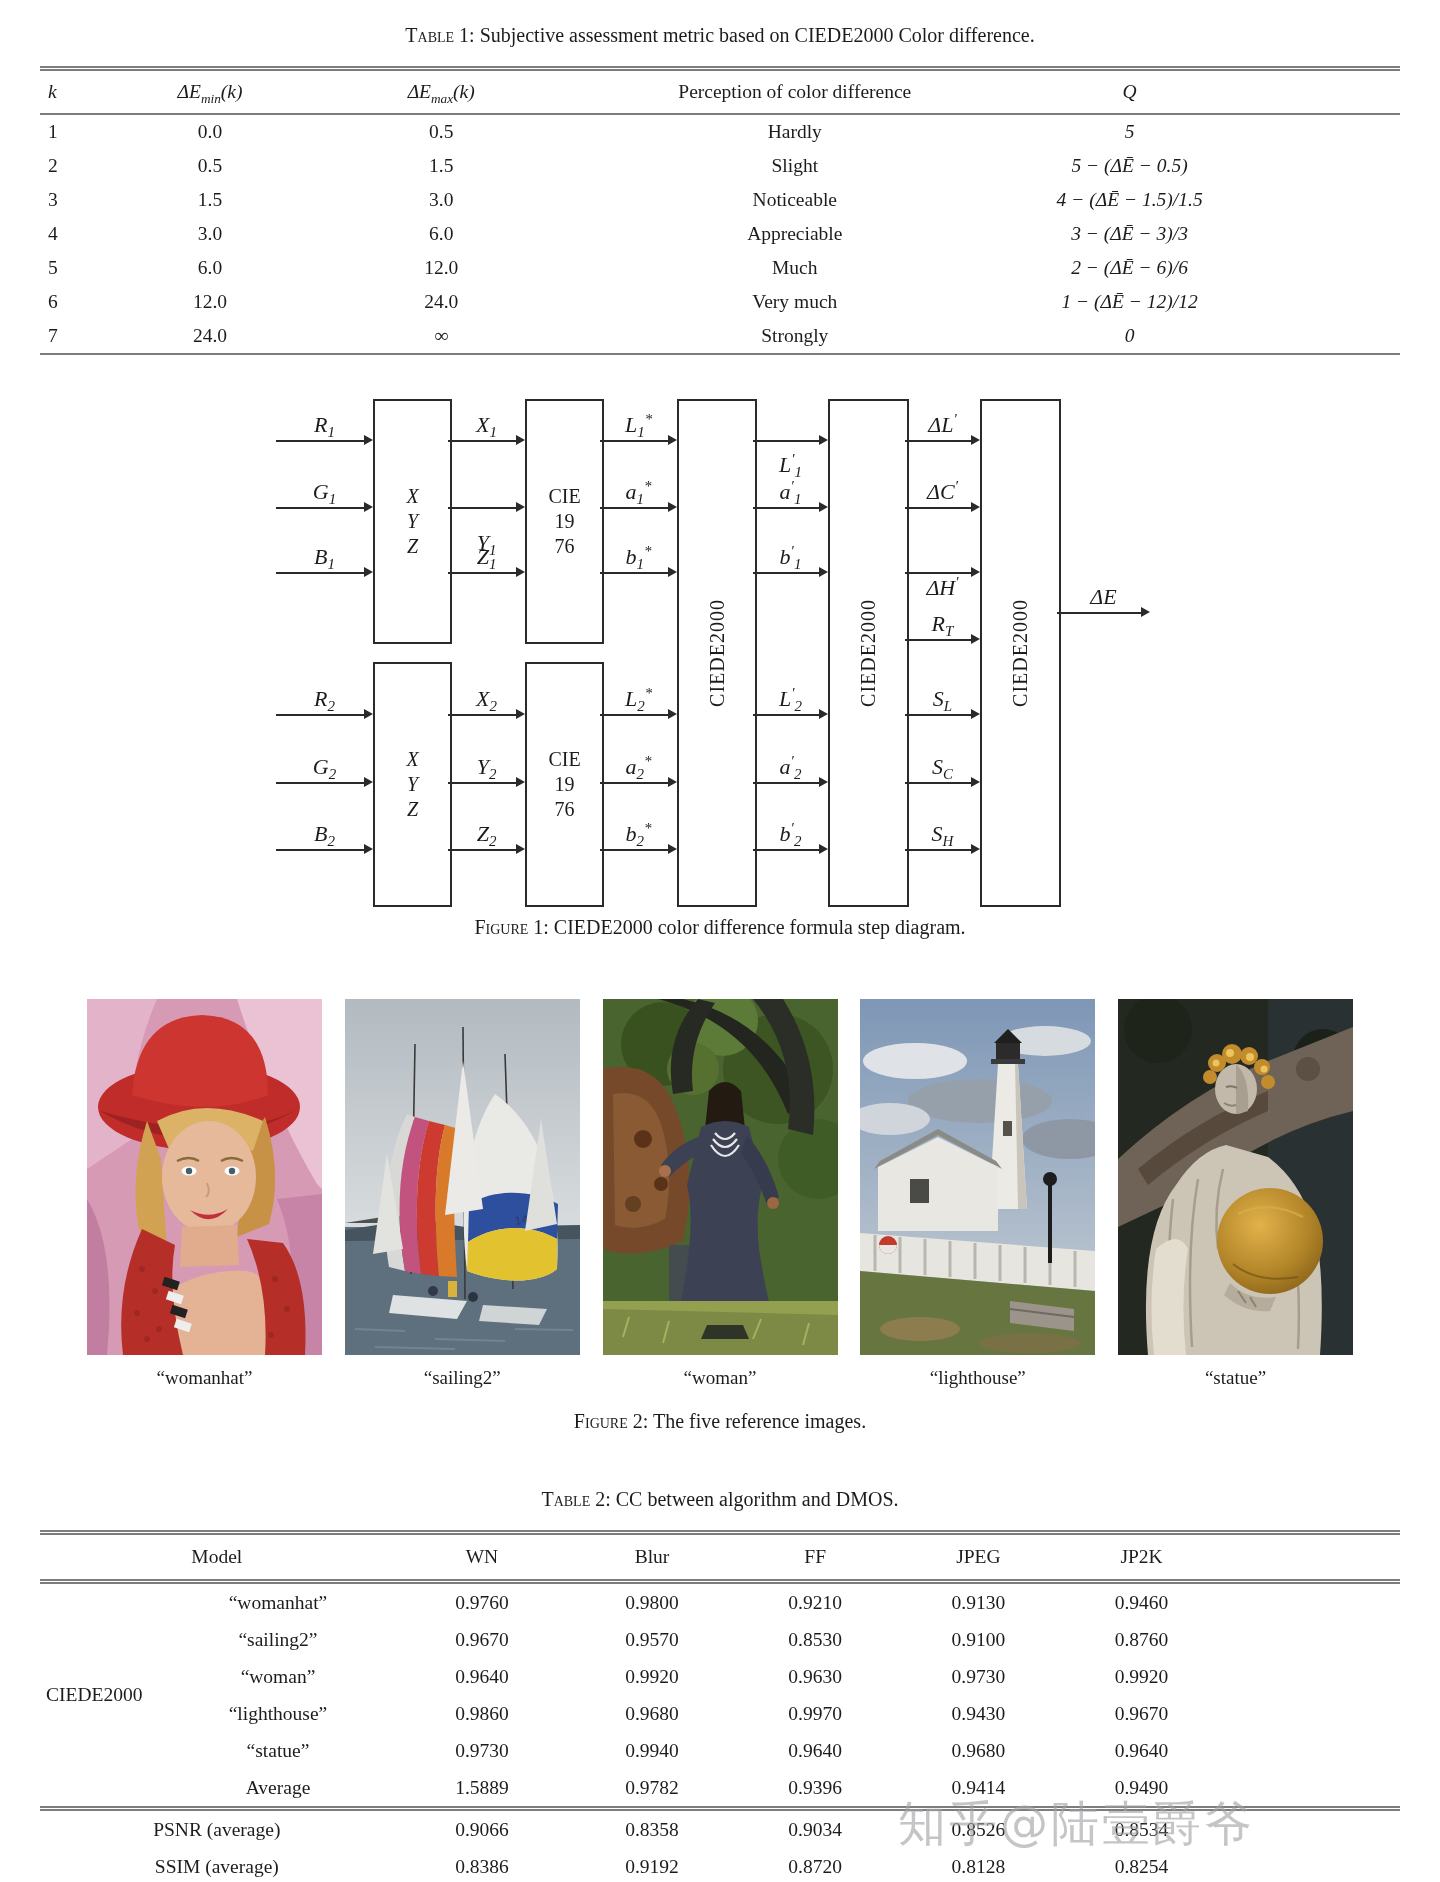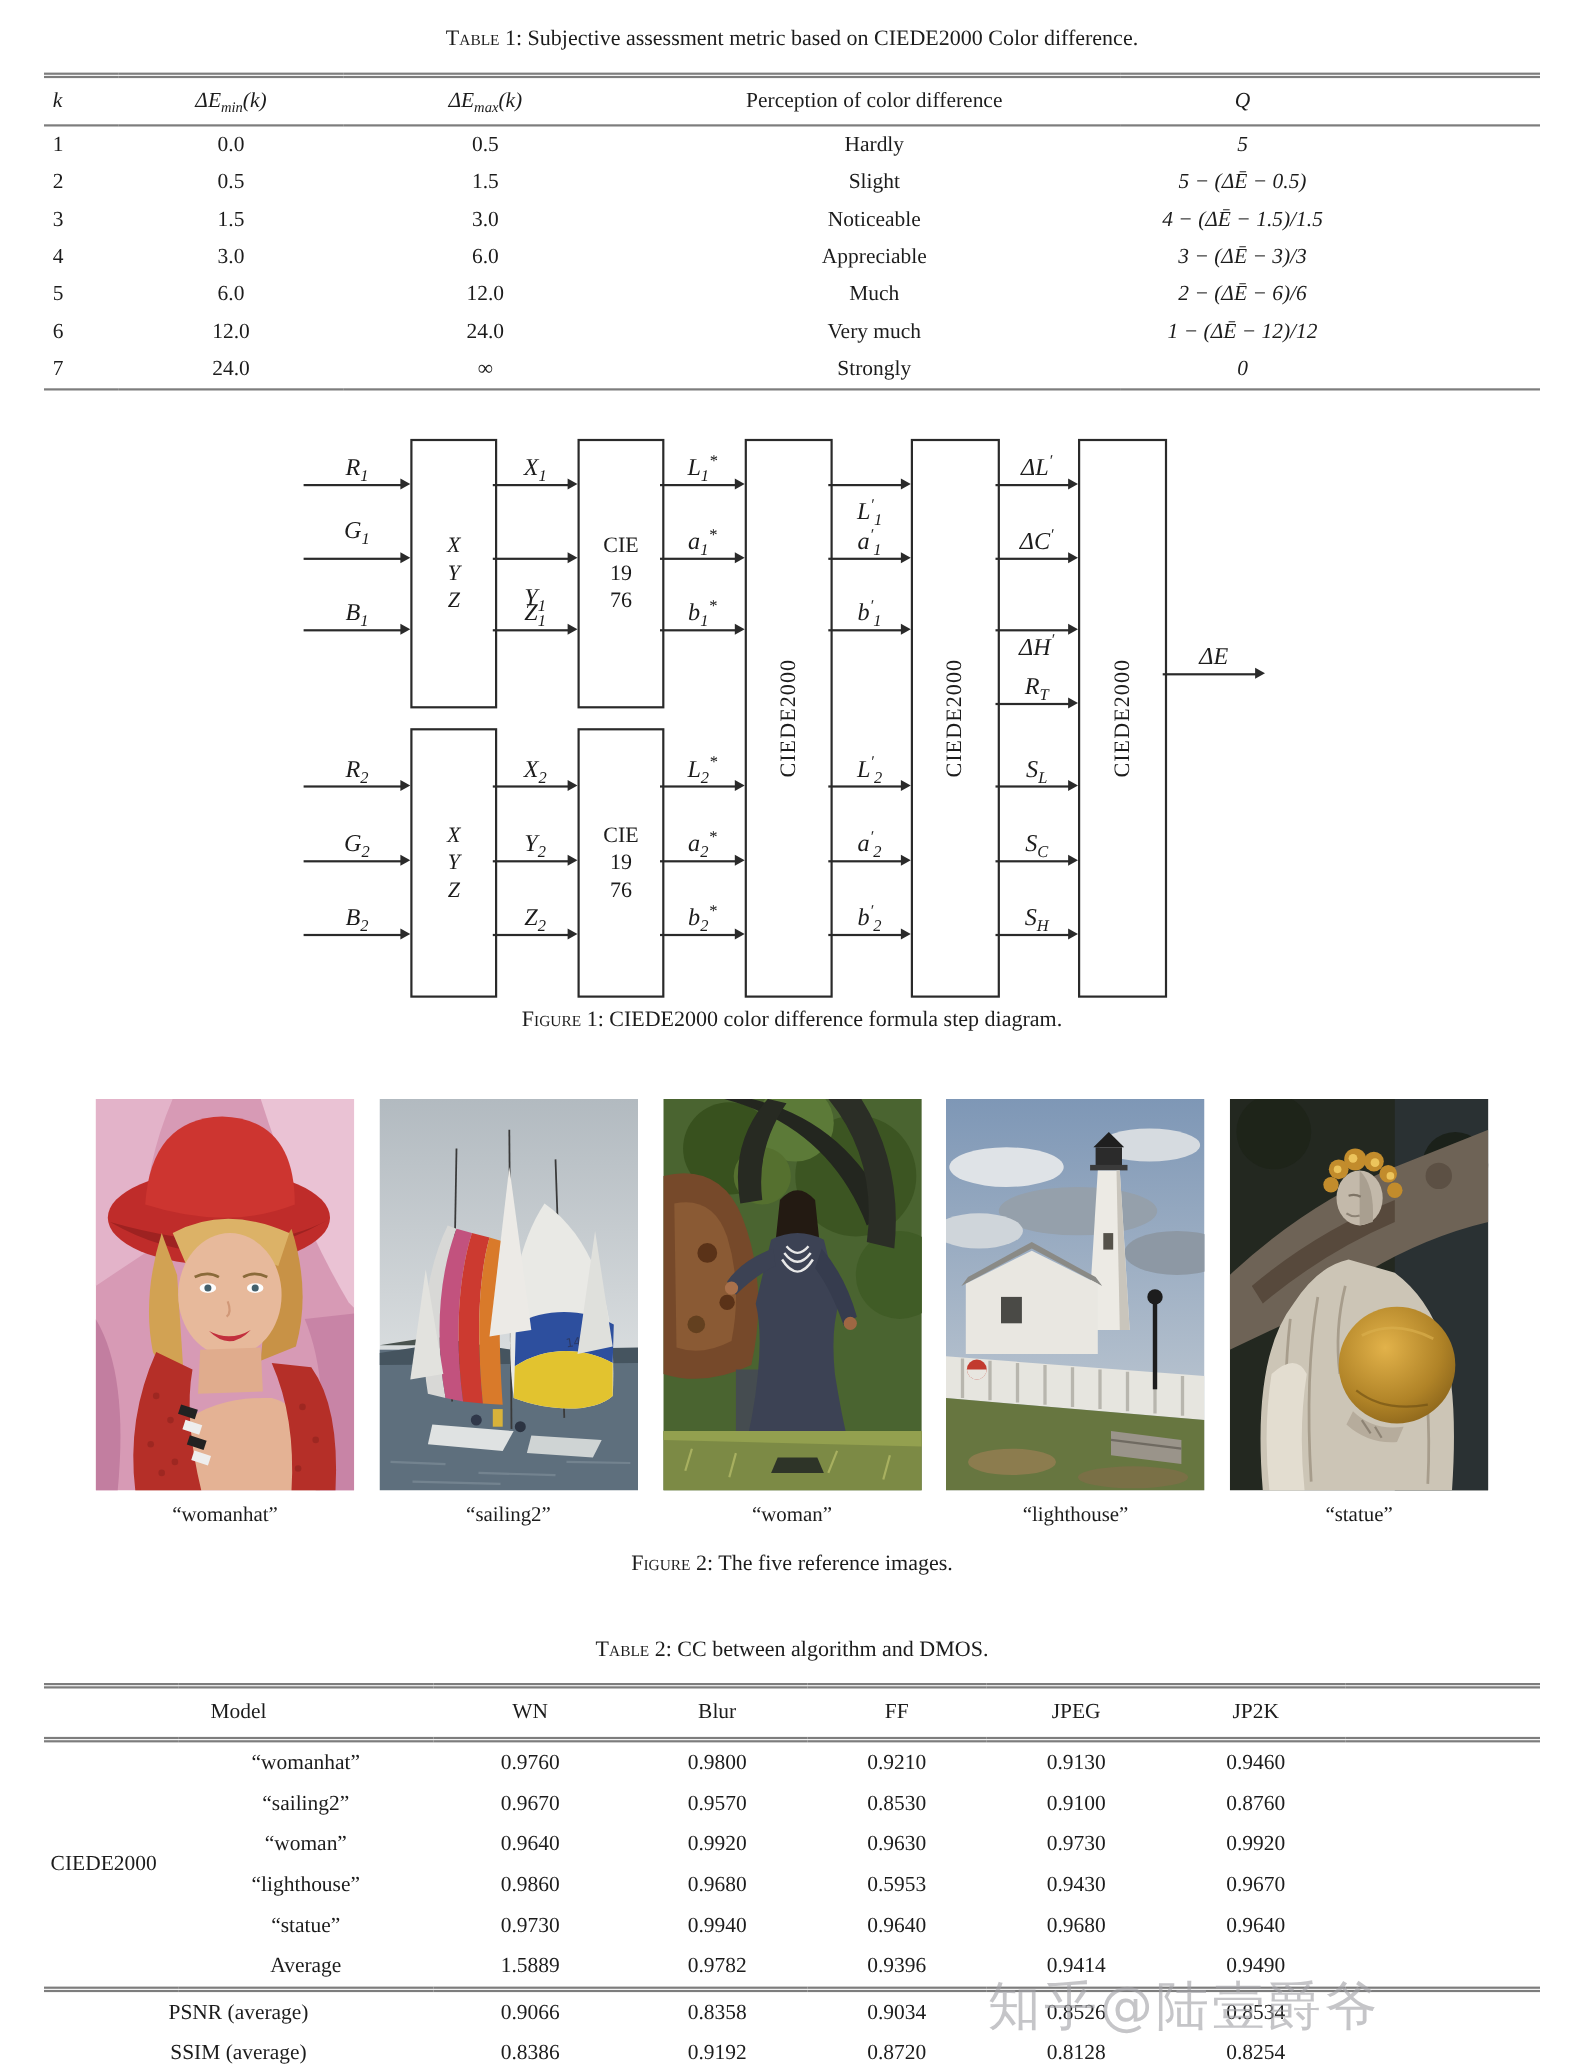--- a/index.html
+++ b/index.html
@@ -165,21 +165,21 @@
       <div class="vert">CIEDE2000</div>
     </div>
     <div class="dbox" style="left: 710px; top: 69px; width: 77px; height: 504px;">
       <div class="vert">CIEDE2000</div>
     </div>
     <div class="shaft" style="left: 6px; top: 110px; width: 90px;"></div>
     <div class="ahead" style="left: 94px; top: 105px;"></div>
     <div class="slabel" style="left: 6px; top: 82px; width: 97px;">R<sub>1</sub></div>
     <div class="shaft" style="left: 6px; top: 177px; width: 90px;"></div>
     <div class="ahead" style="left: 94px; top: 172px;"></div>
-    <div class="slabel" style="left: 6px; top: 139px; width: 97px;">G<sub>1</sub></div>
+    <div class="slabel" style="left: 6px; top: 149px; width: 97px;">G<sub>1</sub></div>
     <div class="shaft" style="left: 6px; top: 242px; width: 90px;"></div>
     <div class="ahead" style="left: 94px; top: 237px;"></div>
     <div class="slabel" style="left: 6px; top: 214px; width: 97px;">B<sub>1</sub></div>
     <div class="shaft" style="left: 6px; top: 384px; width: 90px;"></div>
     <div class="ahead" style="left: 94px; top: 379px;"></div>
     <div class="slabel" style="left: 6px; top: 356px; width: 97px;">R<sub>2</sub></div>
     <div class="shaft" style="left: 6px; top: 452px; width: 90px;"></div>
     <div class="ahead" style="left: 94px; top: 447px;"></div>
     <div class="slabel" style="left: 6px; top: 424px; width: 97px;">G<sub>2</sub></div>
     <div class="shaft" style="left: 6px; top: 519px; width: 90px;"></div>
@@ -564,21 +564,21 @@
         <td>0.9920</td>
         <td>0.9630</td>
         <td>0.9730</td>
         <td>0.9920</td>
         <td></td>
       </tr>
       <tr>
         <td>“lighthouse”</td>
         <td>0.9860</td>
         <td>0.9680</td>
-        <td>0.5953</td>
+        <td>0.9970</td>
         <td>0.9430</td>
         <td>0.9670</td>
         <td></td>
       </tr>
       <tr>
         <td>“statue”</td>
         <td>0.9730</td>
         <td>0.9940</td>
         <td>0.9640</td>
         <td>0.9680</td>

